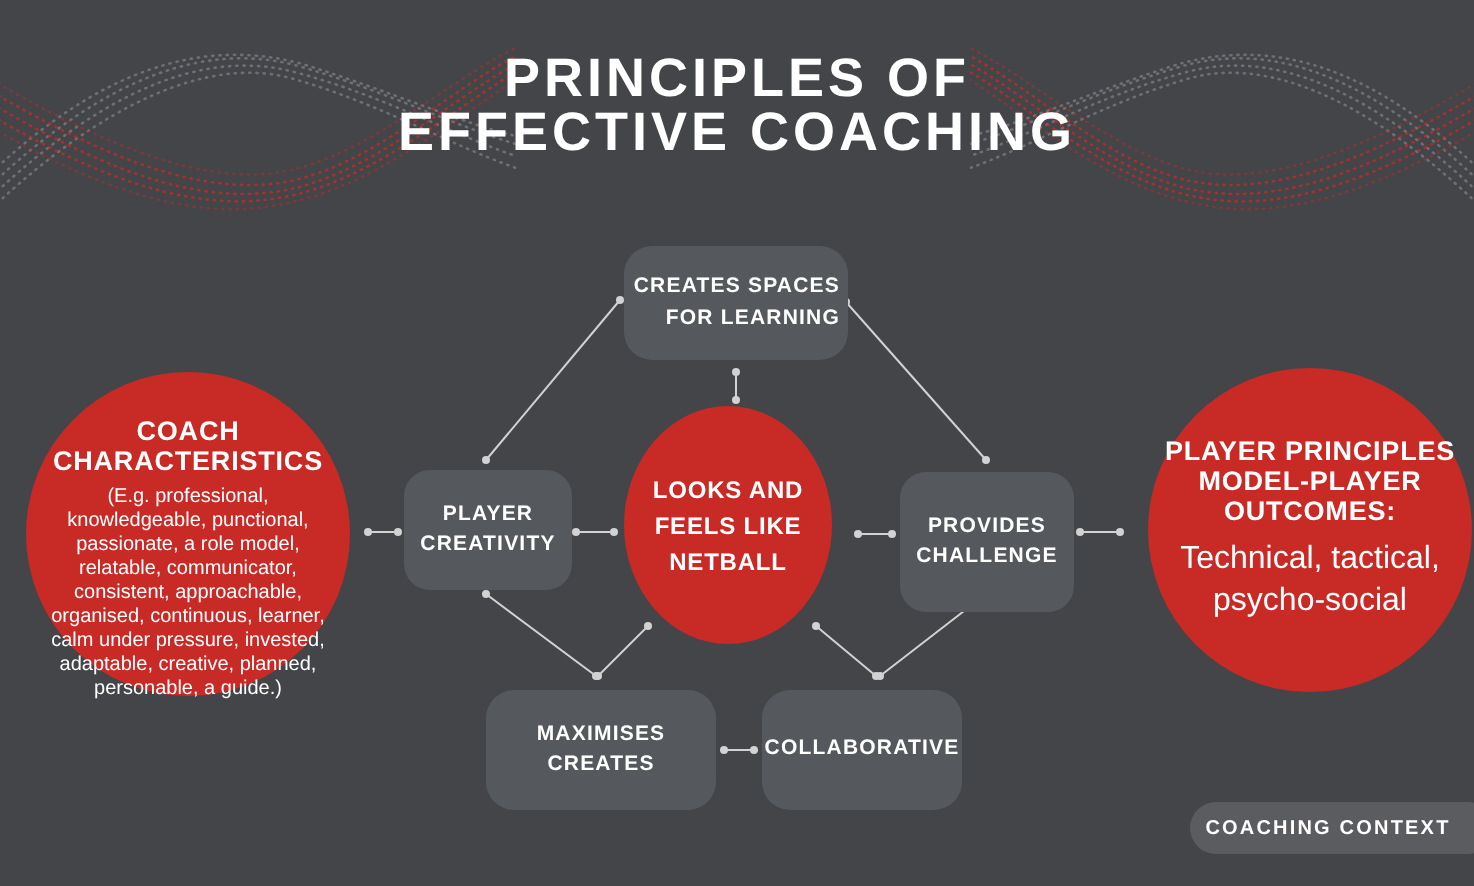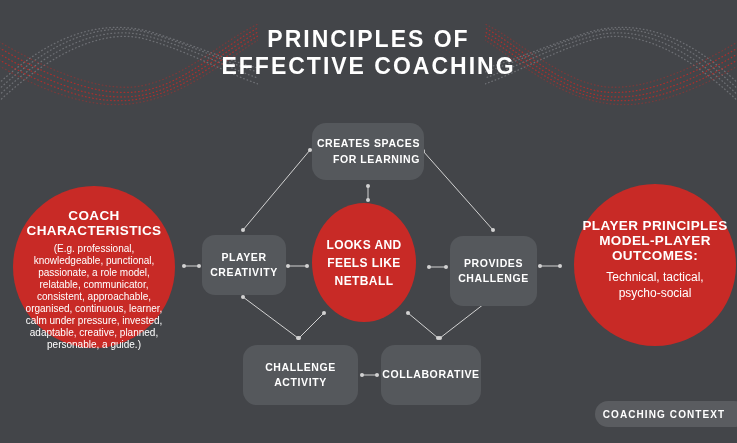--- a/index.html
+++ b/index.html
@@ -17,41 +17,41 @@
   .waves{position:absolute;top:8px;height:100px;pointer-events:none;}
   .waves-left{left:-4px;width:262px;}
   .waves-right{right:-4px;width:256px;transform:scaleX(-1);}
   .waves path{fill:none;stroke-width:1.3;stroke-linecap:round;stroke-dasharray:0.6 3;}
   .wg path{stroke:#8f9297;opacity:.55;}
   .wr path{stroke:var(--accent-red);opacity:.75;}
   .wr path.dim{opacity:.4;}
   
   .title{
     position:absolute;top:26px;left:0;width:100%;text-align:center;
-    font-weight:bold;font-size:23px;line-height:27px;letter-spacing:2px;
+    font-weight:bold;font-size:27px;line-height:27px;letter-spacing:2px;
   }
   
   .connectors{position:absolute;left:0;top:0;width:737px;height:443px;pointer-events:none;}
   .connectors line{stroke:var(--connector);stroke-width:1;}
   .connectors circle{fill:var(--connector);}
   
   .circle{
     position:absolute;border-radius:50%;background:var(--accent-red);
     text-align:center;
   }
   .circle-left{left:13px;top:186px;width:162px;height:162px;padding-top:22px;text-align:center;}
   .circle-right{left:574px;top:184px;width:162px;height:162px;padding-top:34px;}
   .circle-center{
     left:312px;top:203px;width:104px;height:119px;
     display:flex;align-items:center;justify-content:center;
     font-weight:bold;font-size:12px;line-height:1.5;letter-spacing:.4px;padding:0 6px;
   }
   .c-head{font-weight:bold;font-size:13.5px;line-height:1.12;letter-spacing:.4px;padding:0 8px;}
   .c-body{font-size:10px;line-height:1.2;margin-top:5px;padding:0 5px;}
-  .c-body-right{font-size:12px;line-height:1.3;margin-top:7px;padding:0 14px;}
+  .c-body-right{font-size:16px;line-height:1.3;margin-top:7px;padding:0 14px;}
   
   .gbox{
     position:absolute;background:var(--node-gray);border-radius:14px;
     display:flex;align-items:center;justify-content:center;text-align:center;
     font-weight:bold;font-size:10.5px;line-height:1.45;letter-spacing:.6px;padding:4px;
   }
   .box-creates{left:312px;top:123px;width:112px;height:57px;text-align:right;}
   .box-engages{left:202px;top:235px;width:84px;height:60px;border-radius:13px;}
   .box-provides{left:450px;top:236px;width:87px;height:70px;border-radius:13px;}
   .box-maximises{left:243px;top:345px;width:115px;height:60px;}
@@ -185,21 +185,21 @@
   <div class="gbox box-creates">
     <span>CREATES SPACES FOR LEARNING</span>
   </div>
   <div class="gbox box-engages">
     <span>PLAYER CREATIVITY</span>
   </div>
   <div class="gbox box-provides">
     <span>PROVIDES CHALLENGE</span>
   </div>
   <div class="gbox box-maximises">
-    <span>CHALLENGE ACTIVITY</span>
+    <span>MAXIMISES CREATES</span>
   </div>
   <div class="gbox box-collaborative">
     <span>COLLABORATIVE</span>
   </div>
 
   <div class="pill">
     <span>COACHING CONTEXT</span>
   </div>
 
 </div>

